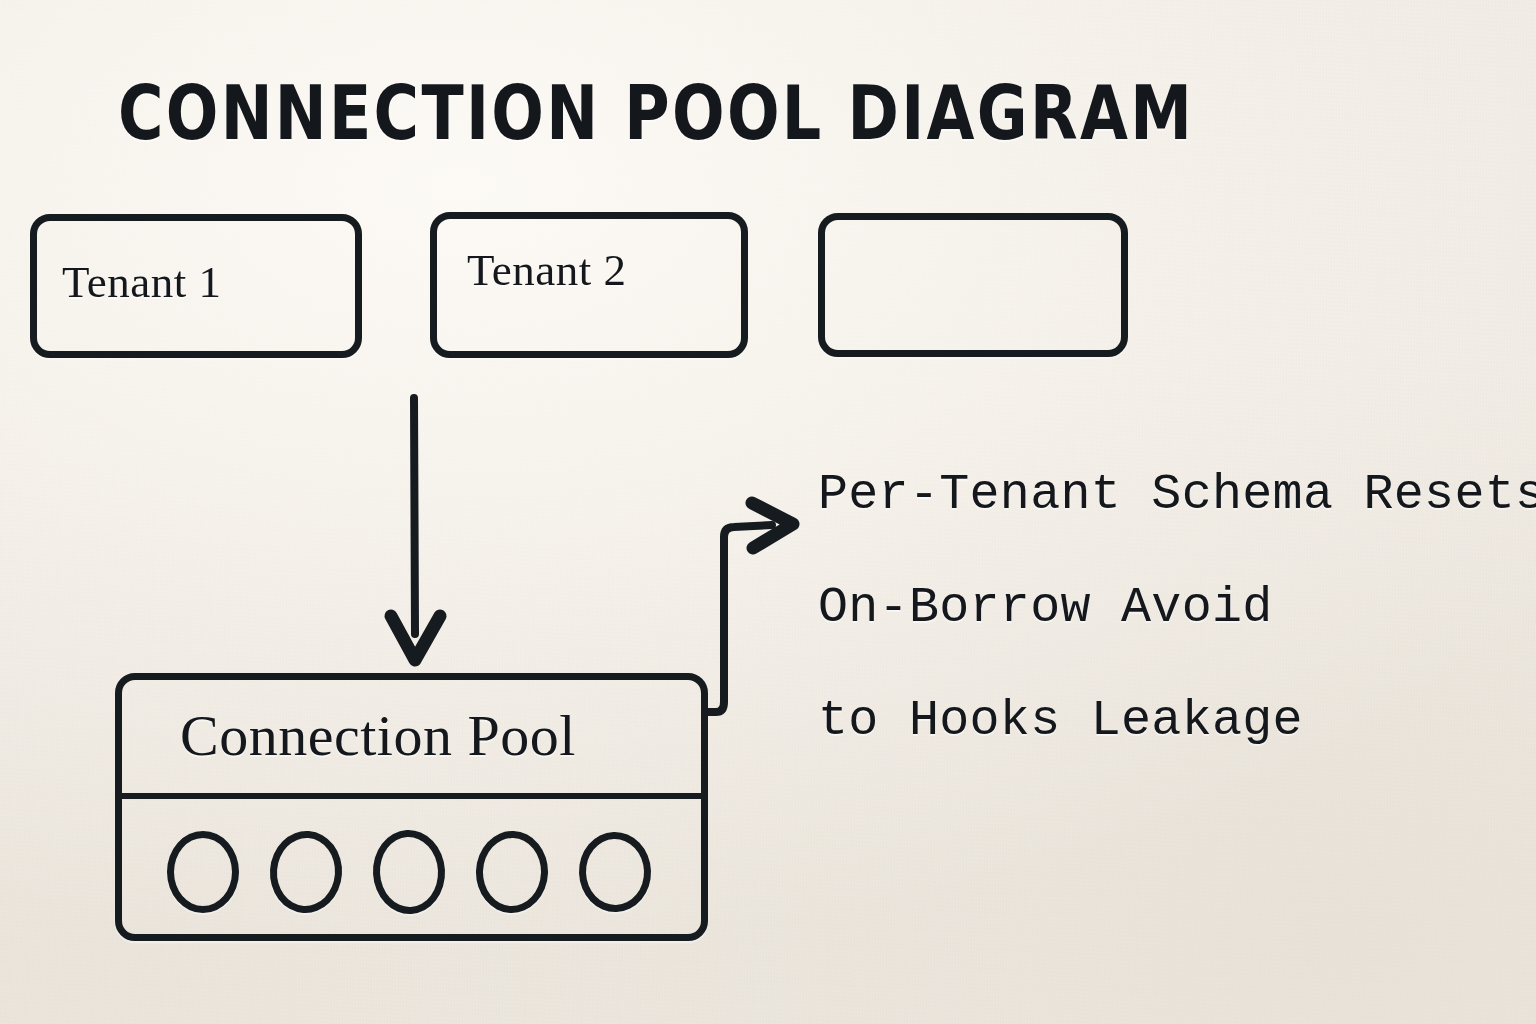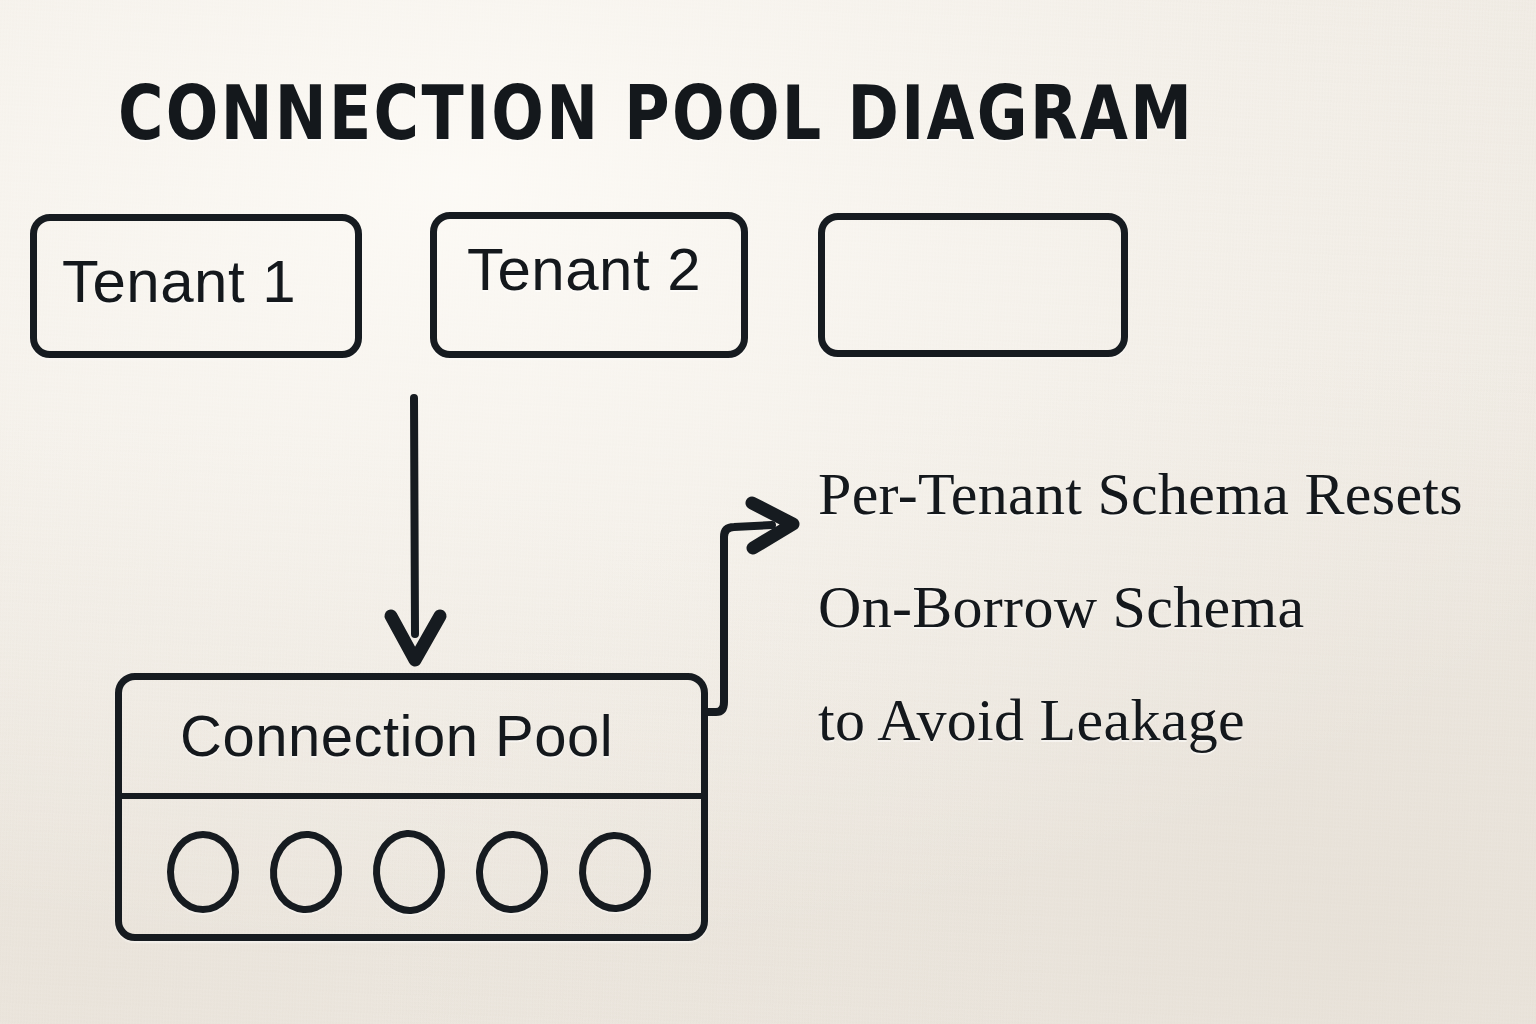--- a/index.html
+++ b/index.html
@@ -61,22 +61,22 @@
     box-sizing: border-box;
     border: 7px solid #161b20;
     border-radius: 22px;
     background: transparent;
     box-shadow: 0 2px 2px rgba(255,255,255,0.45);
   }
 
   .box-label {
     position: absolute;
     color: #14181c;
-    font-family: Liberation Sans, sans-serif;
-    font-size: 60px;
+    font-family: Liberation Serif, serif;
+    font-size: 45px;
     line-height: 64px;
     font-weight: 400;
     letter-spacing: 0.5px;
     white-space: nowrap;
     text-shadow: 0 2px 0 rgba(255,255,255,0.5);
   }
 
   #tenant-1-box { left: 30px;  top: 214px; width: 332px; height: 144px; border-radius: 20px; }
   #tenant-2-box { left: 430px; top: 212px; width: 318px; height: 146px; border-radius: 20px; }
   #tenant-3-box { left: 818px; top: 213px; width: 310px; height: 144px; border-radius: 20px; }
@@ -101,21 +101,21 @@
     width: 587px;
     height: 6px;
     background: #161b20;
   }
 
   #pool-title {
     position: absolute;
     left: 180px;
     top: 705px;
     color: #14181c;
-    font-family: Liberation Sans, sans-serif;
+    font-family: Liberation Serif, serif;
     font-size: 58px;
     line-height: 62px;
     letter-spacing: 0.5px;
     white-space: nowrap;
     text-shadow: 0 2px 0 rgba(255,255,255,0.5);
   }
 
   #pool-slots {
     position: absolute;
     left: 167px;
@@ -154,22 +154,22 @@
   
   #annotation-list {
     position: absolute;
     left: 818px;
     top: 438px;
     width: 700px;
   }
 
   .annotation-line {
     color: #14181c;
-    font-family: Liberation Serif, serif;
-    font-size: 60px;
+    font-family: Liberation Mono, monospace;
+    font-size: 50px;
     line-height: 113px;
     letter-spacing: 0.3px;
     white-space: nowrap;
     text-shadow: 0 2px 0 rgba(255,255,255,0.5);
   }
 </style>
 </head>
 <body>
 
 <div id="canvas">
@@ -208,18 +208,18 @@
       </g>
 
       <g>
         <path d="M 707 712 L 716 712 Q 724 712 724 702 L 724 537 Q 724 527 734 527 L 772 525" fill="none" stroke="#161b20" stroke-width="8" stroke-linecap="round" stroke-linejoin="round"></path>
         <path d="M 752 503 L 793 524 L 753 548" fill="none" stroke="#161b20" stroke-width="13" stroke-linecap="round" stroke-linejoin="round"></path>
       </g>
     </svg>
 
     <div id="annotation-list">
       <div class="annotation-line">Per-Tenant Schema Resets</div>
-      <div class="annotation-line">On-Borrow Schema</div>
-      <div class="annotation-line">to Avoid Leakage</div>
+      <div class="annotation-line">On-Borrow Avoid</div>
+      <div class="annotation-line">to Hooks Leakage</div>
     </div>
 
   </div>
 </div>
 
 </body></html>

